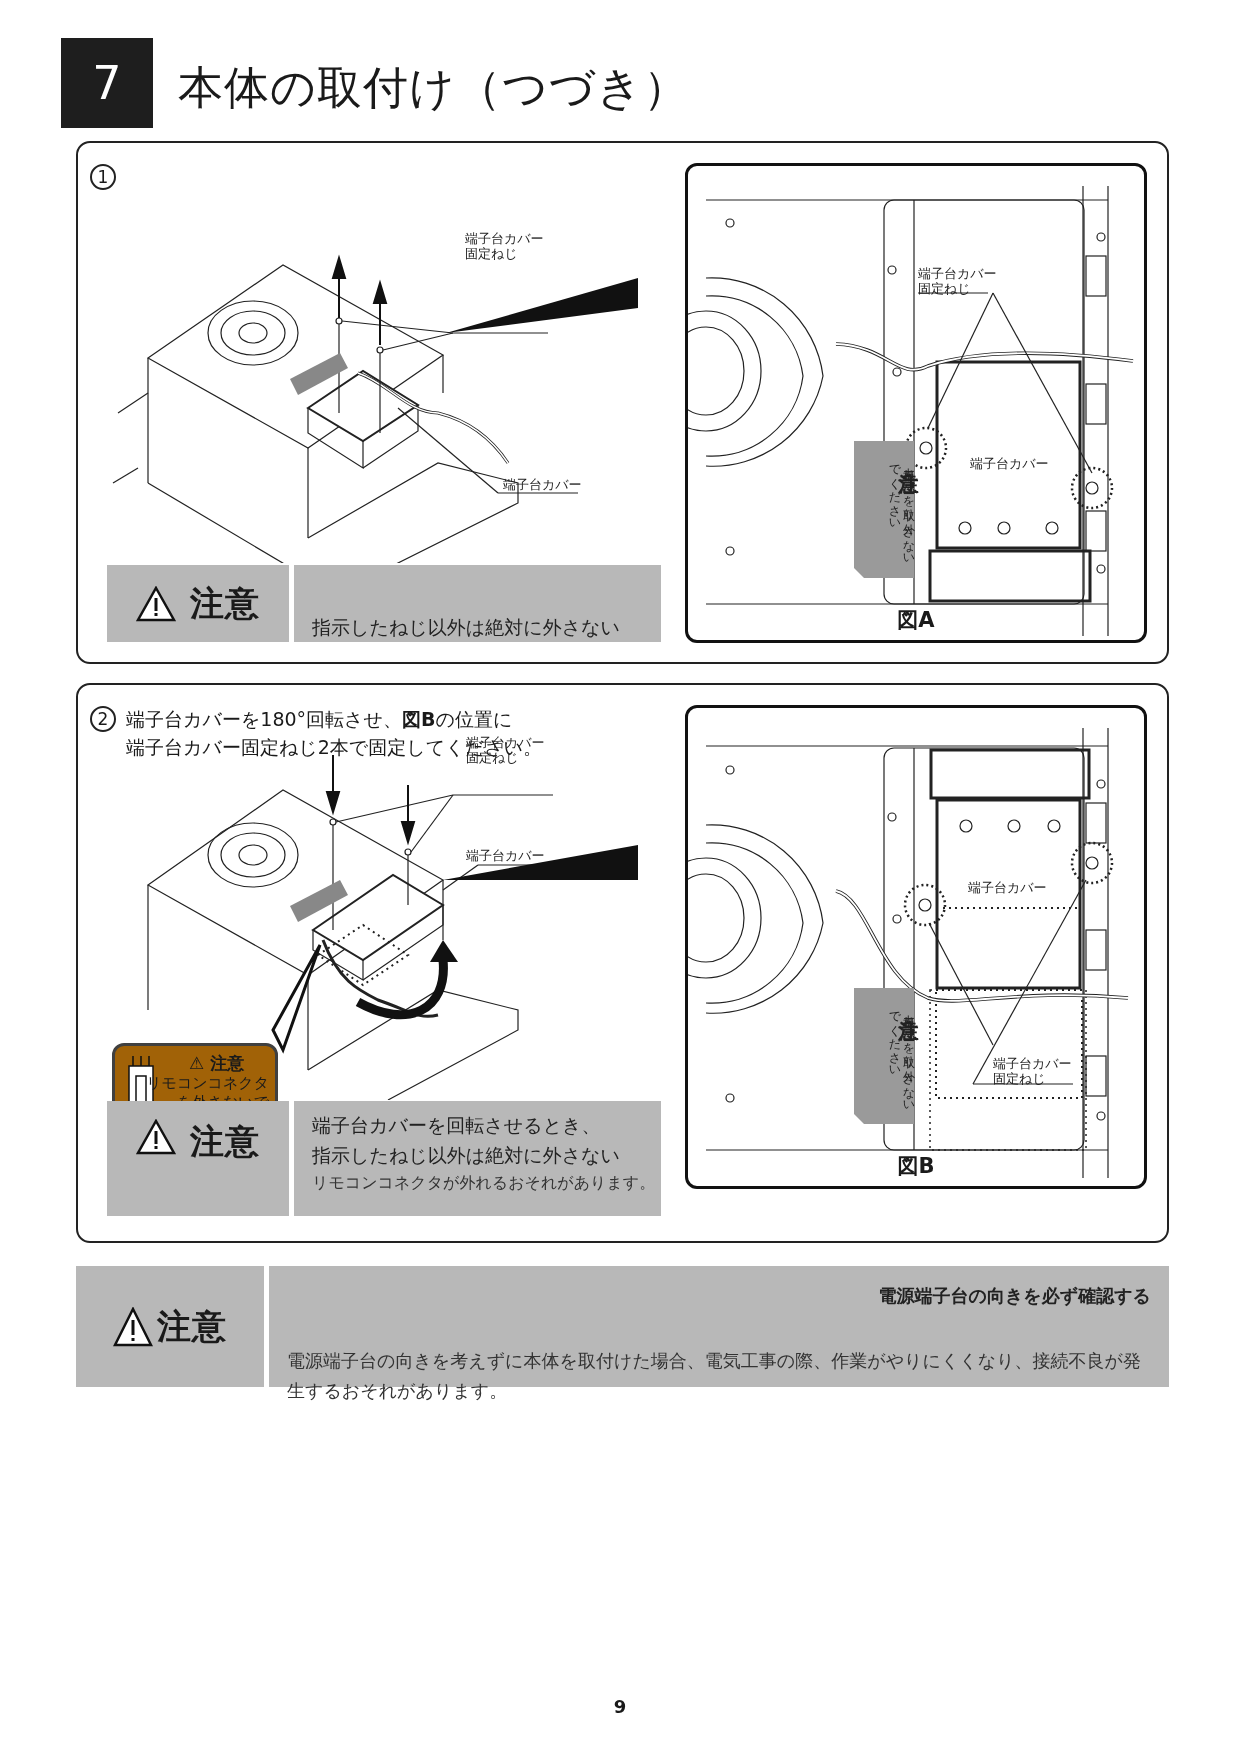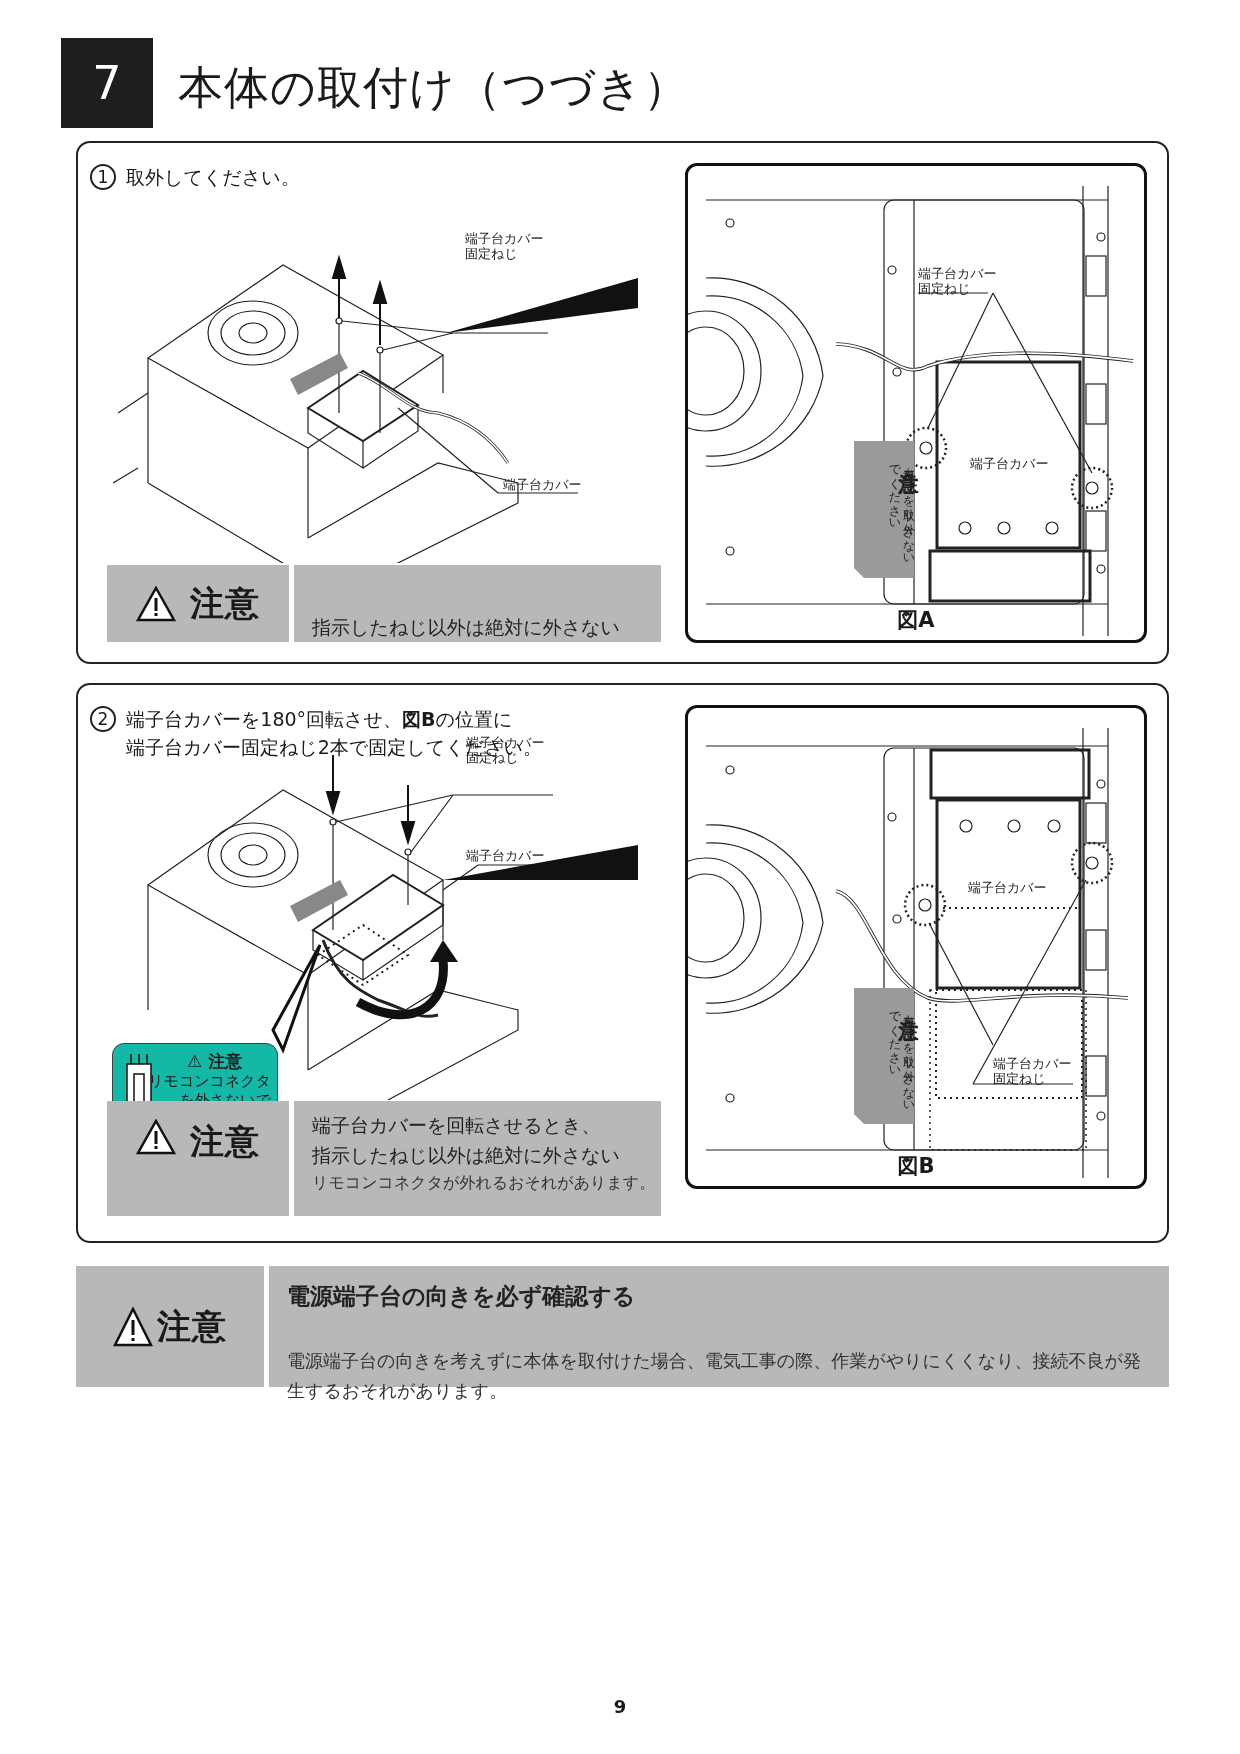--- a/index.html
+++ b/index.html
@@ -40,42 +40,41 @@
   .panel-2 .caution .c-left { align-items: flex-start; padding-top: 18px; }
   .panel-2 .caution .c-right { justify-content: flex-start; padding-top: 9px; }
   .c-word { font-size: 34px; font-weight: bold; color: #1a1a1a; letter-spacing: 1px; }
   .c-main { font-size: 19px; line-height: 30px; color: #222; }
   .c-sub { font-size: 16px; line-height: 26px; color: #333; }
 
   
   .bottom-caution { position: absolute; left: 76px; top: 1266px; width: 1093px; height: 121px; display: flex; gap: 5px; }
   .bottom-caution .b-left { width: 188px; background: #b8b8b8; display: flex; align-items: center; justify-content: center; gap: 4px; }
   .bottom-caution .b-right { flex: 1; background: #b8b8b8; padding: 16px 18px; }
-  .b-title { font-size: 23px; font-weight: bold; line-height: 28px; margin-bottom: 6px; color: #222; }
+  .b-title { font-size: 18px; font-weight: bold; line-height: 28px; margin-bottom: 6px; color: #222; text-align: right; }
   .b-body { font-size: 18px; line-height: 30px; color: #333; margin-top: 36px; }
 
   .page-num { position: absolute; left: 0; width: 1240px; top: 1696px; text-align: center; font-size: 18px; font-weight: bold; }
 
   
   .lbl { position: absolute; font-size: 13px; line-height: 15px; color: #222; }
-  .callout { position: absolute; left: 4px; top: 303px; width: 166px; height: 95px; border: 1px solid #404040; border-radius: 12px; background: #14b8a6; }
+  .callout { position: absolute; left: 4px; top: 303px; width: 166px; height: 95px; border: 3px solid #404040; border-radius: 12px; background: #a16207; }
   .callout .co-title { position: absolute; left: 74px; top: 6px; font-size: 17px; font-weight: bold; }
   .callout .co-text { position: absolute; right: 6px; top: 28px; font-size: 15px; line-height: 19px; text-align: right; }
 </style>
 </head>
 <body>
 
 <div class="sec-num">7</div>
 <h1 class="sec-title">本体の取付け（つづき）</h1>
 
 <div class="panel panel-1">
   <div class="step-text">
     <span class="step-num">1</span>
     <div class="step-body">
-      <div>取外してください。</div>
     </div>
   </div>
 
   <div class="iso" style="width:560px;height:380px;">
     <svg width="560" height="380" viewBox="0 0 560 380">
       <g fill="none" stroke="#222" stroke-width="1.2">
 
         <polygon points="40,175 175,82 335,172 200,265" fill="#fff"></polygon>
         <polyline points="40,175 40,300"></polyline>
         <polyline points="200,265 200,355"></polyline>

